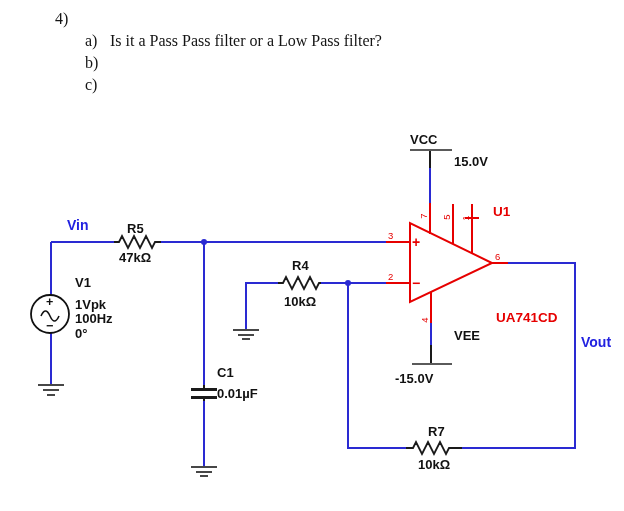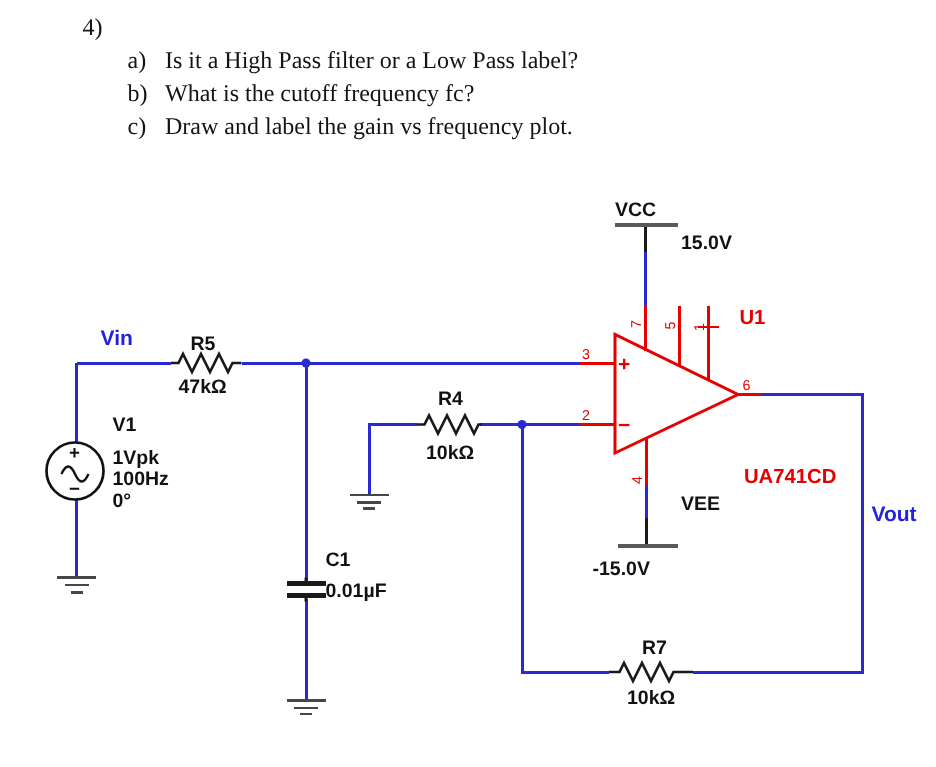--- a/index.html
+++ b/index.html
@@ -29,29 +29,27 @@
 <body>
 
 <div class="page">
 
   <div class="question">
     <div class="q-line">
       <span class="q-num">4)</span>
     </div>
     <div class="q-line q-sub">
       <span class="q-lab">a)</span>
-      <span>Is it a High Pass filter or a Low Pass label?</span>
+      <span>Is it a Pass Pass filter or a Low Pass filter?</span>
     </div>
     <div class="q-line q-sub">
       <span class="q-lab">b)</span>
-      <span>What is the cutoff frequency fc?</span>
     </div>
     <div class="q-line q-sub">
       <span class="q-lab">c)</span>
-      <span>Draw and label the gain vs frequency plot.</span>
     </div>
   </div>
 
   <svg class="schematic" width="624" height="511" viewBox="0 0 624 511">
 
     <g stroke="#2a2ad2" stroke-width="2" fill="none" shape-rendering="crispEdges">
       <path d="M51,242 H114"></path>
       <path d="M161,242 H386"></path>
       <path d="M51,242 V295"></path>
       <path d="M51,333 V385"></path>

